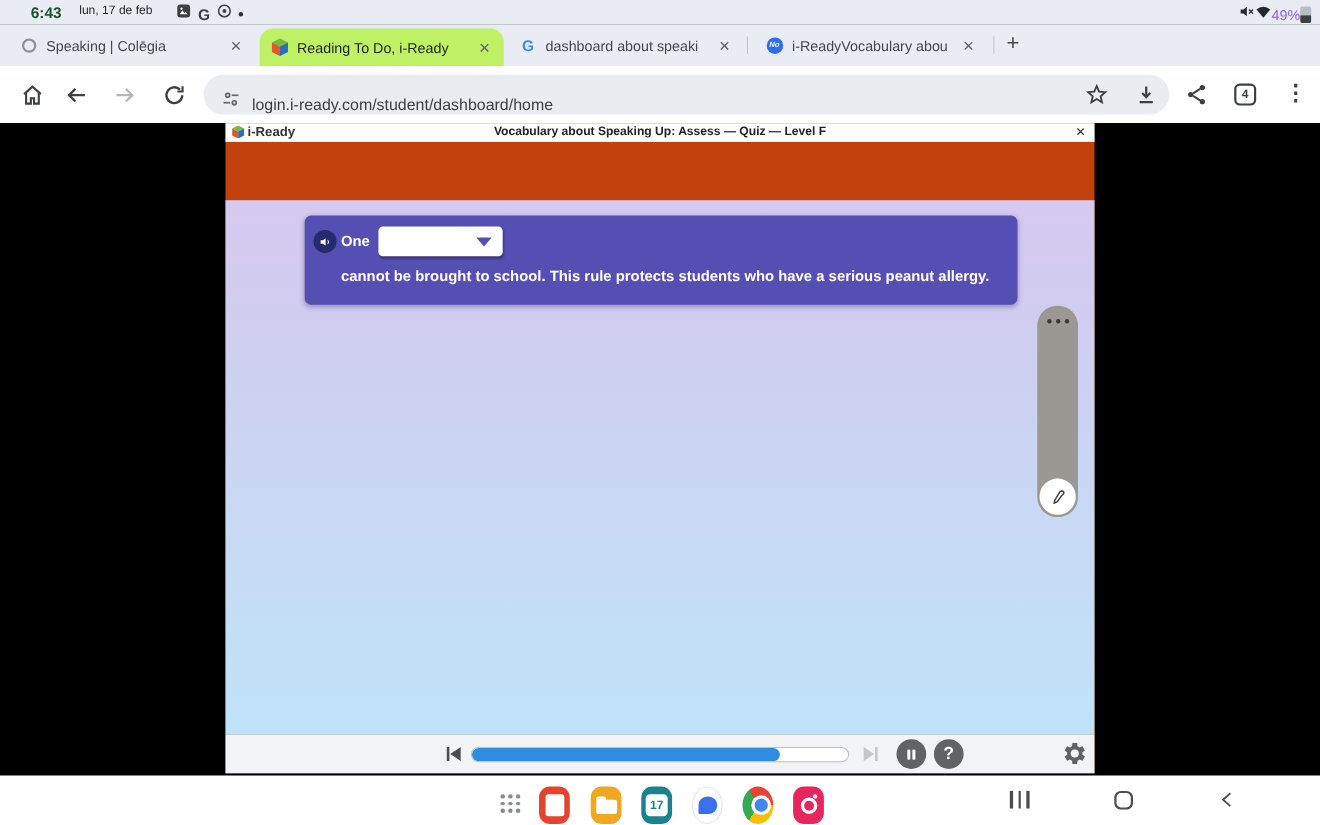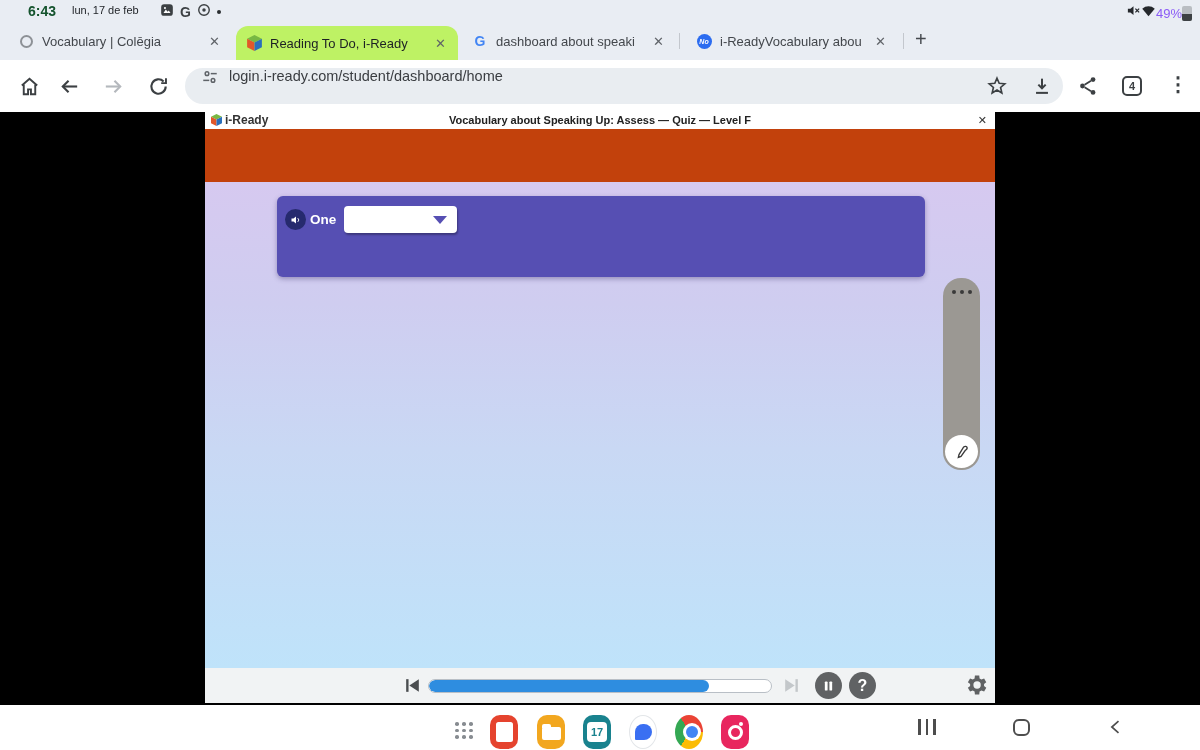--- a/index.html
+++ b/index.html
@@ -27,21 +27,21 @@
   .tab-sep { position:absolute; top:11px; width:1px; height:16px; background:#c3c7cd; }
   .newtab { position:absolute; top:6px; font-size:20px; color:#45494e; font-weight:normal; }
   .fav { width:16px; height:16px; flex:0 0 auto; display:flex; align-items:center; justify-content:center; }
   .fav-colegia { width:13px; height:13px; border:2px solid #8d9196; border-radius:50%; }
   .fav-g { font-size:14px; font-weight:bold; color:#4285f4; }
   .fav-filo { width:15px; height:15px; border-radius:50%; background:#2b6cf0; color:#fff; font-size:7px; font-style:italic; font-weight:bold; display:flex; align-items:center; justify-content:center; }
 
   
   .toolbar { position:absolute; top:60px; left:0; width:1200px; height:52px; background:#fff; }
   .tb-icon { position:absolute; top:15px; color:#3c4043; }
-  .urlpill { position:absolute; left:185px; top:8px; width:878px; height:36px; border-radius:18px; background:#e9edf1; display:flex; align-items:flex-start; }
+  .urlpill { position:absolute; left:185px; top:8px; width:878px; height:36px; border-radius:18px; background:#e9edf1; display:flex; align-items:flex-end; }
   .url-text { font-size:14.5px; color:#3a3d41; margin-left:10px; }
   .tabcount { position:absolute; top:16px; width:20px; height:20px; border:2px solid #3c4043; border-radius:5px; font-size:11px; font-weight:bold; color:#3c4043; display:flex; align-items:center; justify-content:center; }
 
   
   .stage { position:absolute; top:112px; left:0; width:1200px; height:593px; background:#000; }
   .app { position:absolute; left:205px; top:0; width:790px; height:591px; background:#c2410c; }
   .app-header { position:absolute; top:0; left:0; width:790px; height:17px; background:#fff; }
   .brand { position:absolute; left:6px; top:1px; display:flex; align-items:center; gap:3px; font-size:12px; font-weight:bold; color:#333; }
   .app-title { position:absolute; top:2px; width:100%; text-align:center; font-size:11px; font-weight:bold; color:#222; }
   .app-x { position:absolute; right:8px; top:2px; font-size:11px; color:#333; }
@@ -122,21 +122,21 @@
       <span>49%</span>
       <span class="battery"></span>
     </span>
   </div>
 
   <div class="tabstrip">
     <div class="tab" style="left:8px; width:224px;">
       <span class="fav">
           <span class="fav-colegia"></span>
         </span>
-      <span class="tab-title">Vocabulary | Colēgia</span>
+      <span class="tab-title">Speaking | Colēgia</span>
       <span class="tab-x">✕</span>
     </div>
     <div class="tab active" style="left:236px; width:222px;">
       <span class="fav">
           <svg width="15" height="16" viewBox="0 0 12 13">
             <polygon points="6,0 12,3 6,6 0,3" fill="#78b843"></polygon>
             <polygon points="0,3 6,6 6,13 0,10" fill="#e1572a"></polygon>
             <polygon points="12,3 6,6 6,13 12,10" fill="#2a6fbb"></polygon>
           </svg>
         </span>
@@ -230,20 +230,21 @@
           <span class="spk qcard-spk">
             <svg width="12" height="12" viewBox="0 0 24 24">
                 <path d="M3 9v6h4l5 4V5L7 9H3z" fill="#fff"></path>
                 <path d="M15.5 8.2a5 5 0 010 7.6" stroke="#fff" stroke-width="1.8" fill="none"></path>
               </svg>
           </span>
           <div class="qline1">
             <span>One</span>
             <span class="blank-dd"></span>
           </div>
+          <div class="qline2">cannot be brought to school. This rule protects students who have a serious peanut allergy.</div>
         </div>
       </div>
 
       <div class="playerbar">
         <span class="abs" style="left:198px; top:8px;"><svg width="19" height="19" viewBox="0 0 24 24" fill="#4a4d50">
               <rect x="4" y="4" width="3" height="16"></rect>
               <path d="M20 4v16L8 12z"></path>
             </svg></span>
         <div class="progress">
           <div class="progress-fill" style="width: 82%;"></div>

